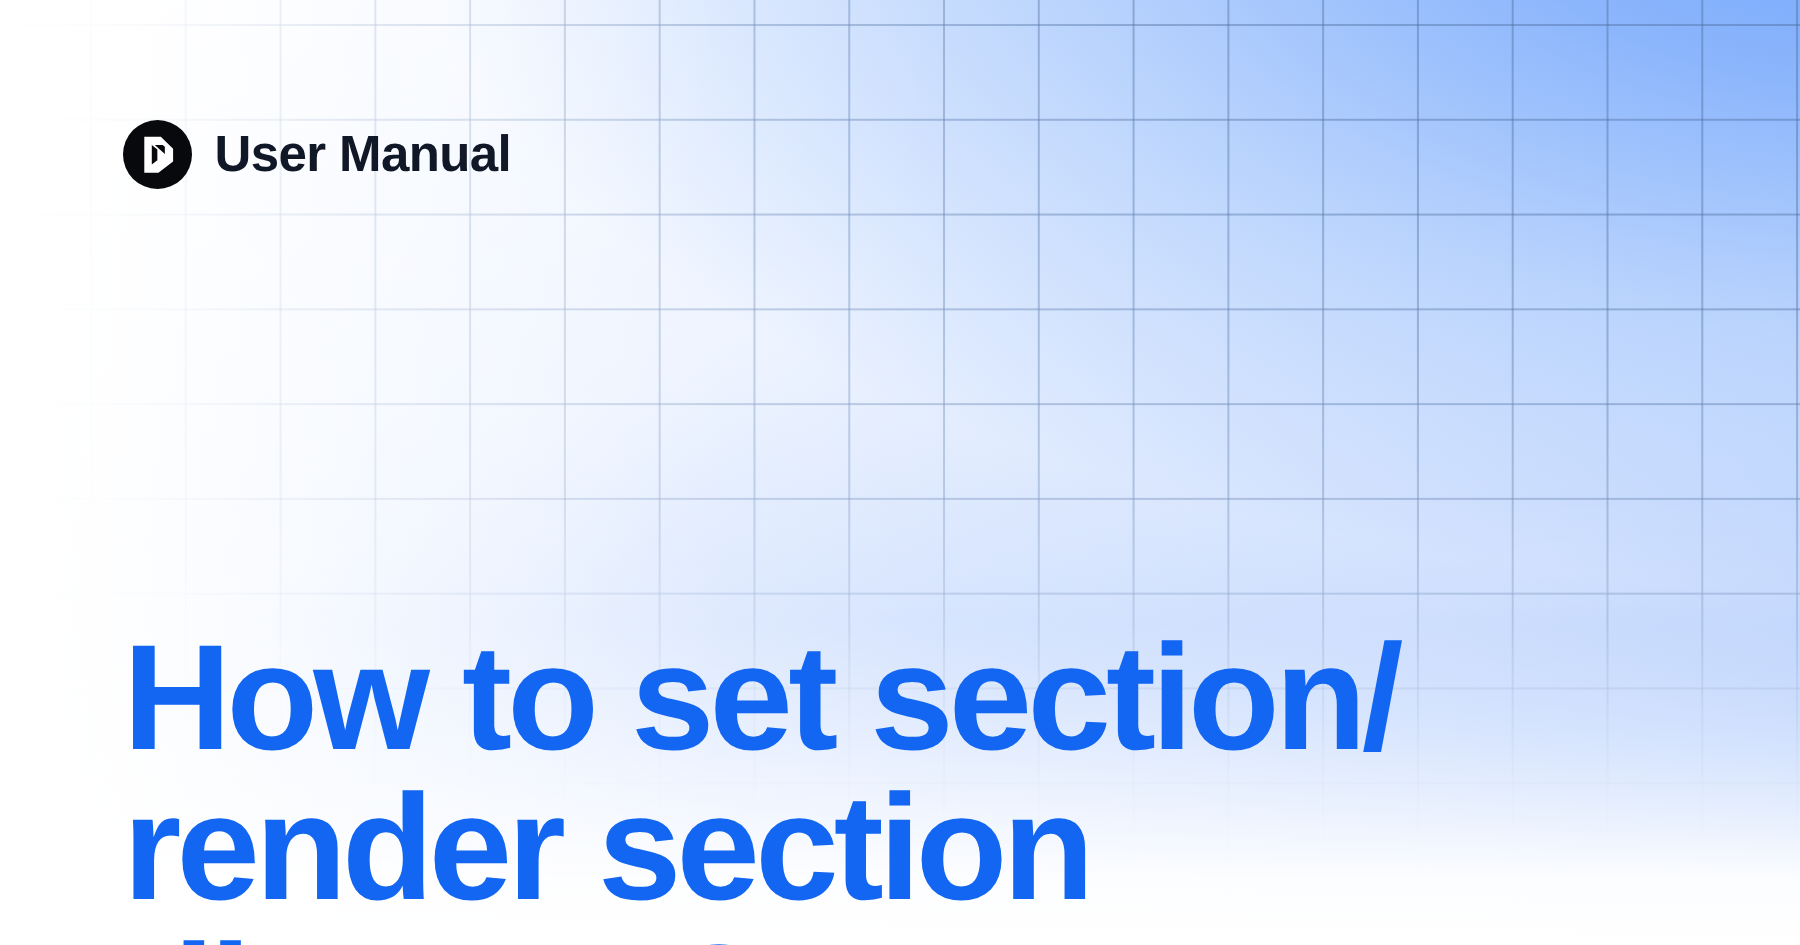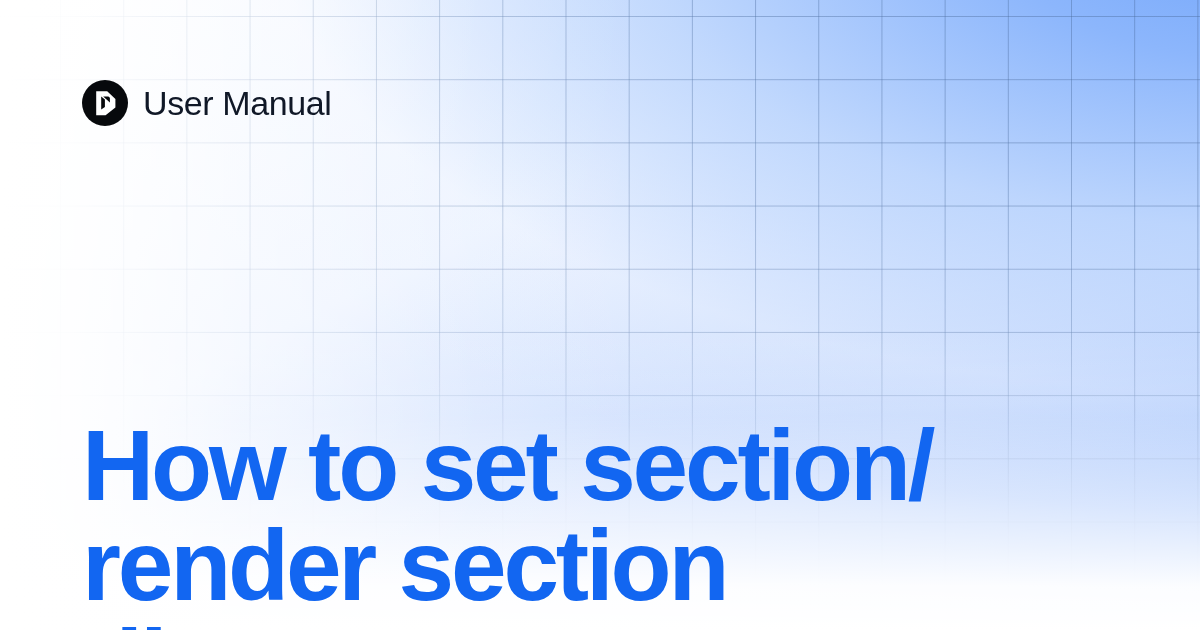--- a/index.html
+++ b/index.html
@@ -89,21 +89,21 @@
     border-radius: 50%;
     background: #07090c;
     display: flex;
     align-items: center;
     justify-content: center;
     flex: none;
   }
   .brand-logo svg { display: block; }
   .brand-name {
     font-size: 34px;
-    font-weight: 400;
+    font-weight: 700;
     letter-spacing: -0.4px;
     color: #101827;
     line-height: 1;
     white-space: nowrap;
   }
 
   
   .headline {
     position: absolute;
     left: 82px;

